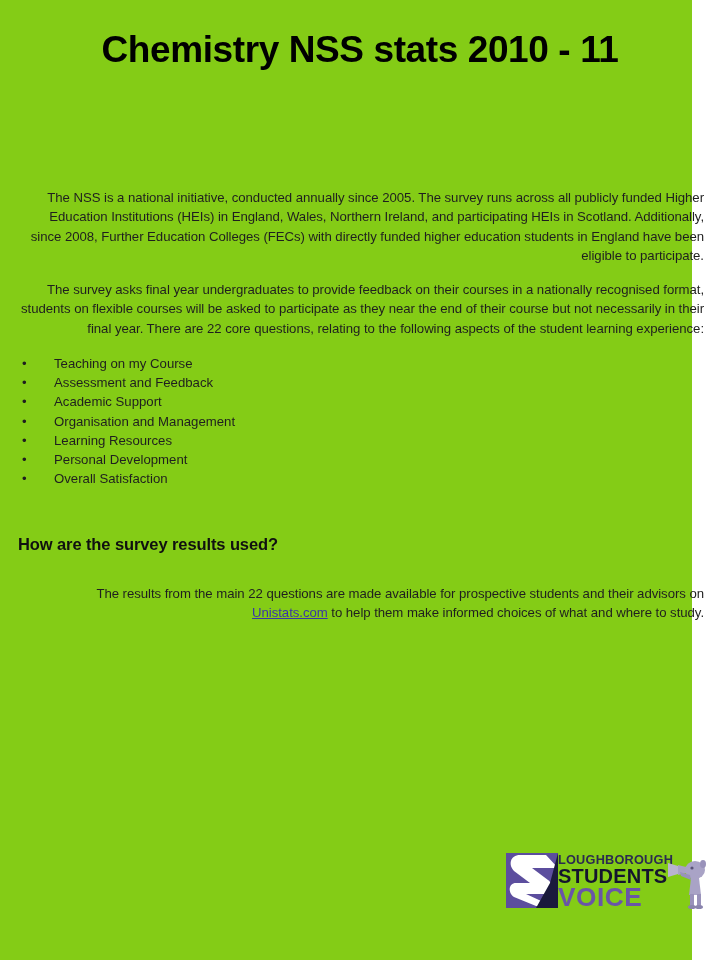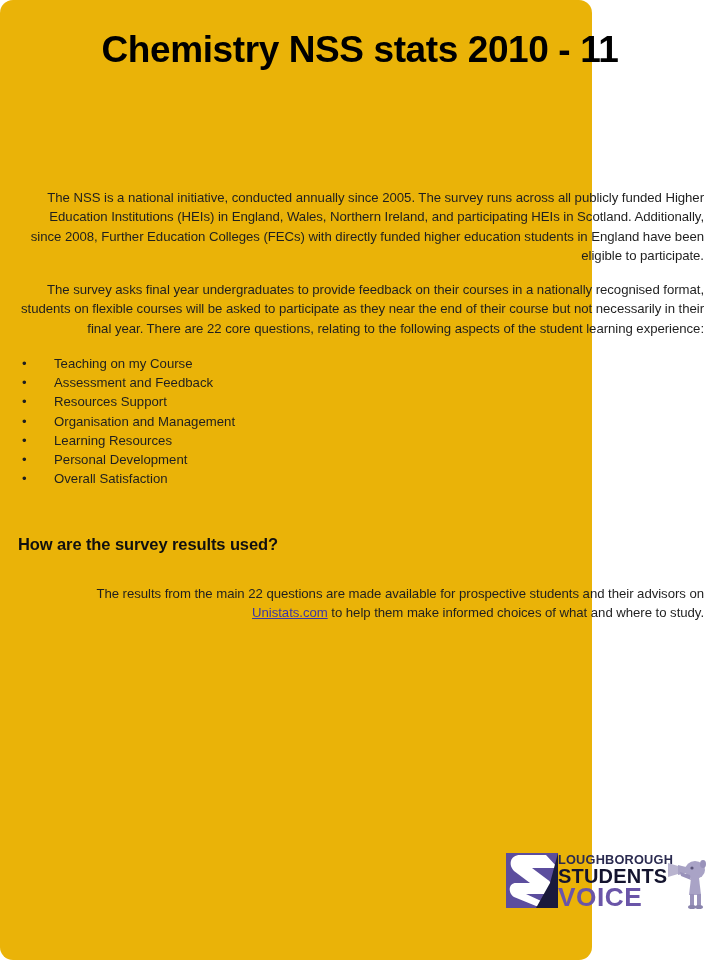--- a/index.html
+++ b/index.html
@@ -13,24 +13,23 @@
     height: 960px;
     position: relative;
     overflow: hidden;
     font-family: "Liberation Sans", "DejaVu Sans", sans-serif;
     color: #1a1a1a;
     -webkit-font-smoothing: antialiased;
   }
 
   .page {
     position: relative;
-    width: 592px;
+    width: 692px;
     height: 960px;
-    background: #eab308;
-    border-radius: 13px;
+    background: #84cc16;
   }
 
   
   .doc-title {
     position: absolute;
     left: 0;
     top: 30px;
     width: 720px;
     text-align: center;
     font-size: 37px;
@@ -223,21 +222,21 @@
 
     <div class="gap-para"></div>
 
     <p class="body-text">The survey asks final year undergraduates to provide feedback on their courses in a nationally recognised format, students on flexible courses will be asked to participate as they near the end of their course but not necessarily in their final year. There are 22 core questions, relating to the following aspects of the student learning experience:</p>
 
     <div class="gap-list"></div>
 
     <ul class="bullet-list" id="aspect-list">
         <li><span class="bullet-dot">•</span><span>Teaching on my Course</span></li>
         <li><span class="bullet-dot">•</span><span>Assessment and Feedback</span></li>
-        <li><span class="bullet-dot">•</span><span>Resources Support</span></li>
+        <li><span class="bullet-dot">•</span><span>Academic Support</span></li>
         <li><span class="bullet-dot">•</span><span>Organisation and Management</span></li>
         <li><span class="bullet-dot">•</span><span>Learning Resources</span></li>
         <li><span class="bullet-dot">•</span><span>Personal Development</span></li>
         <li><span class="bullet-dot">•</span><span>Overall Satisfaction</span></li>
       </ul>
 
     <div class="gap-section"></div>
 
     <h2 class="section-heading">How are the survey results used?</h2>
 

